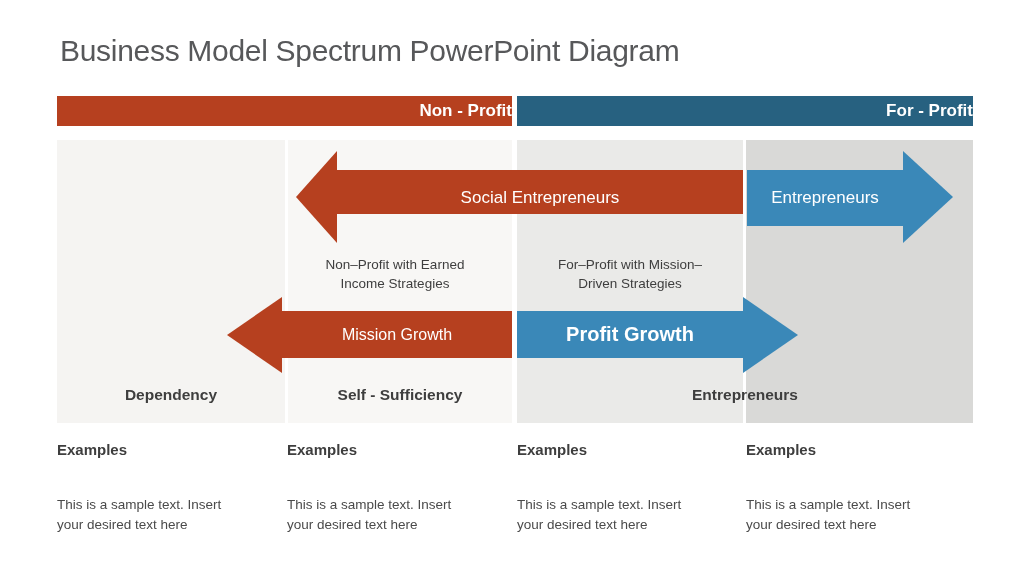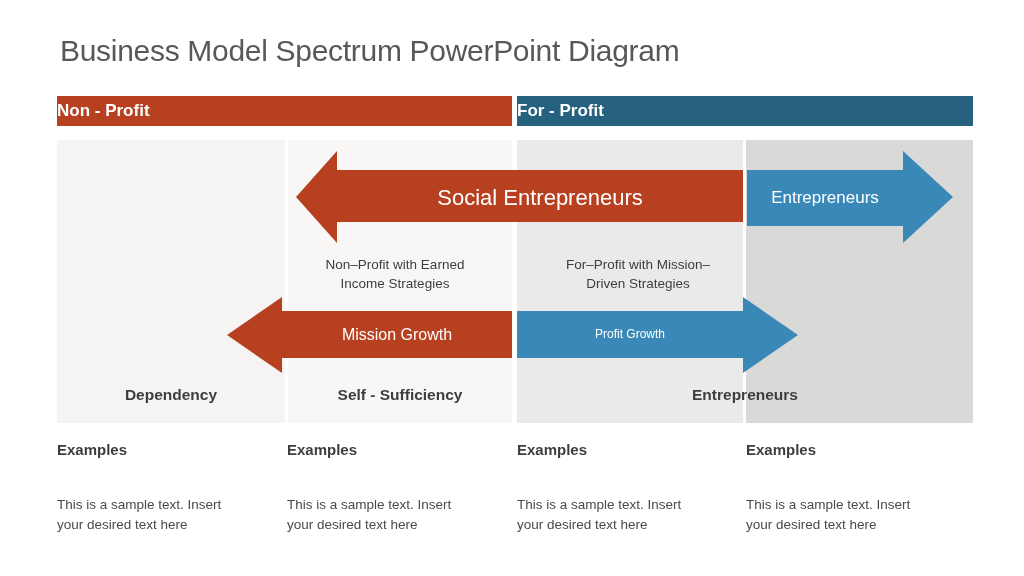--- a/index.html
+++ b/index.html
@@ -6,41 +6,41 @@
   .slide{
     position:relative;width:1024px;height:576px;background:#ffffff;
     font-family:"Liberation Sans",sans-serif;overflow:hidden;
   }
   .title{
     position:absolute;left:60px;top:34px;font-size:30px;font-weight:400;
     color:var(--title_text);letter-spacing:-0.3px;
   }
   .bar{
     position:absolute;top:96px;height:30px;color:#ffffff;font-size:17px;
-    font-weight:bold;text-align:left;line-height:30px;
+    font-weight:bold;text-align:right;line-height:30px;
   }
   .bar-nonprofit{left:57px;width:455px;background:var(--non_profit);}
   .bar-forprofit{left:517px;width:456px;background:var(--for_profit_dark);}
   .col{position:absolute;top:140px;height:283px;}
   .col1{left:57px;width:228px;background:var(--col_1);}
   .col2{left:288px;width:224px;background:var(--col_2);}
   .col3{left:517px;width:226px;background:var(--col_3);}
   .col4{left:746px;width:227px;background:var(--col_4);}
   .arrow-body{
     position:absolute;color:#ffffff;text-align:center;
   }
   .arrow-body .lbl{width:100%;}
-  .body-social{left:337px;top:170px;width:406px;height:52px;background:var(--non_profit);
-    font-size:22px;line-height:56px;}
+  .body-social{left:337px;top:170px;width:406px;height:44px;background:var(--non_profit);
+    font-size:17px;line-height:56px;}
   .body-entrepreneurs{left:747px;top:170px;width:156px;height:56px;background:var(--for_profit_light);
     font-size:17px;line-height:56px;}
   .body-mission{left:282px;top:311px;width:230px;height:47px;background:var(--non_profit);
     font-size:16px;line-height:47px;}
   .body-profit{left:517px;top:311px;width:226px;height:47px;background:var(--for_profit_light);
-    font-size:12px;line-height:47px;}
+    font-size:20px;line-height:47px;font-weight:bold;}
   .head{position:absolute;width:0;height:0;}
   .head-social{
     left:296px;top:151px;
     border-top:46px solid transparent;border-bottom:46px solid transparent;
     border-right:41px solid var(--non_profit);
   }
   .head-entrepreneurs{
     left:903px;top:151px;
     border-top:46px solid transparent;border-bottom:46px solid transparent;
     border-left:50px solid var(--for_profit_light);
@@ -53,21 +53,21 @@
   .head-profit{
     left:743px;top:297px;
     border-top:38px solid transparent;border-bottom:38px solid transparent;
     border-left:55px solid var(--for_profit_light);
   }
   .desc{
     position:absolute;top:255px;font-size:13.5px;line-height:19px;
     color:var(--dark_text);text-align:center;white-space:pre-line;
   }
   .desc-nonprofit{left:283px;width:224px;}
-  .desc-forprofit{left:517px;width:226px;margin-left:8px;}
+  .desc-forprofit{left:517px;width:226px;}
   .stage{
     position:absolute;top:386px;font-size:15.5px;font-weight:bold;
     color:var(--dark_text);text-align:center;
   }
   .stage-dependency{left:57px;width:228px;}
   .stage-self{left:288px;width:224px;}
   .stage-sustainability{left:517px;width:456px;}
   .example{position:absolute;top:441px;width:222px;}
   .example .ex-head{font-size:15px;font-weight:bold;color:var(--dark_text);}
   .example .ex-body{

